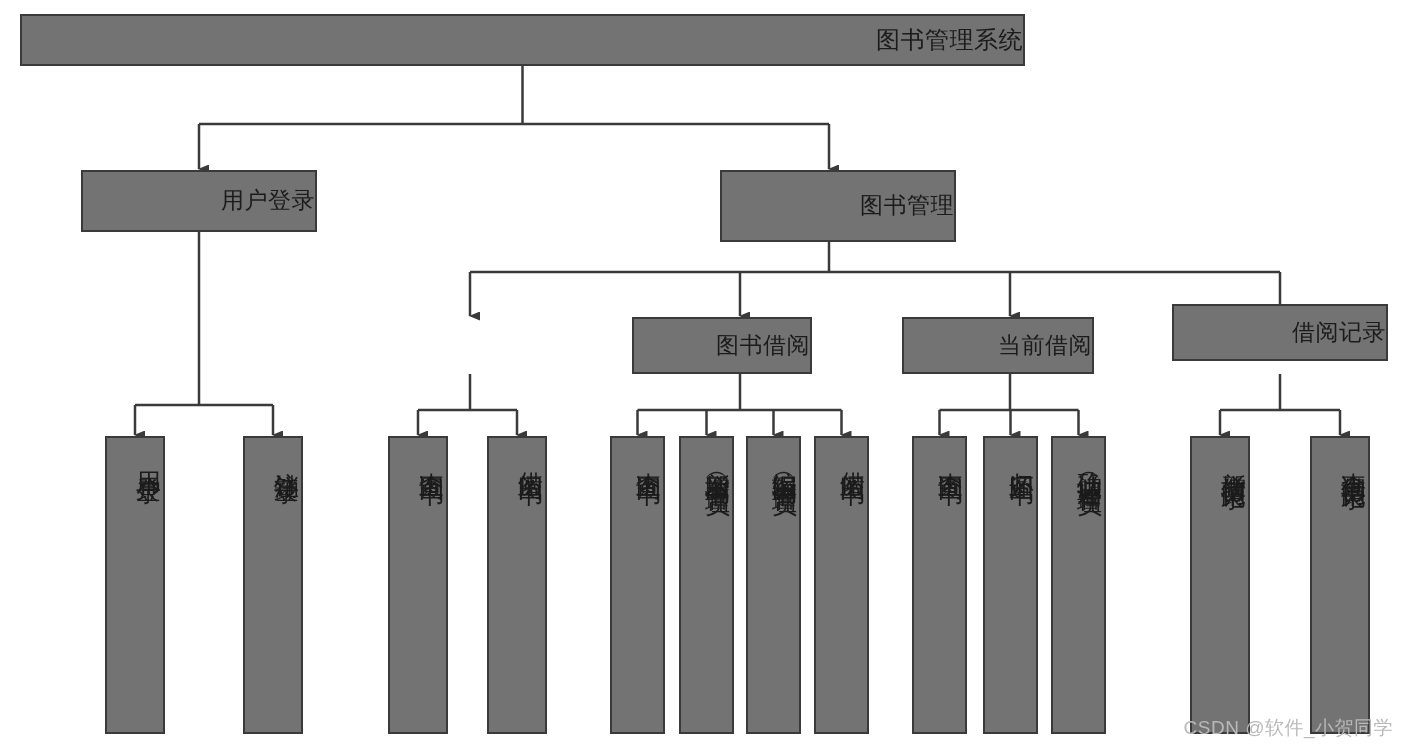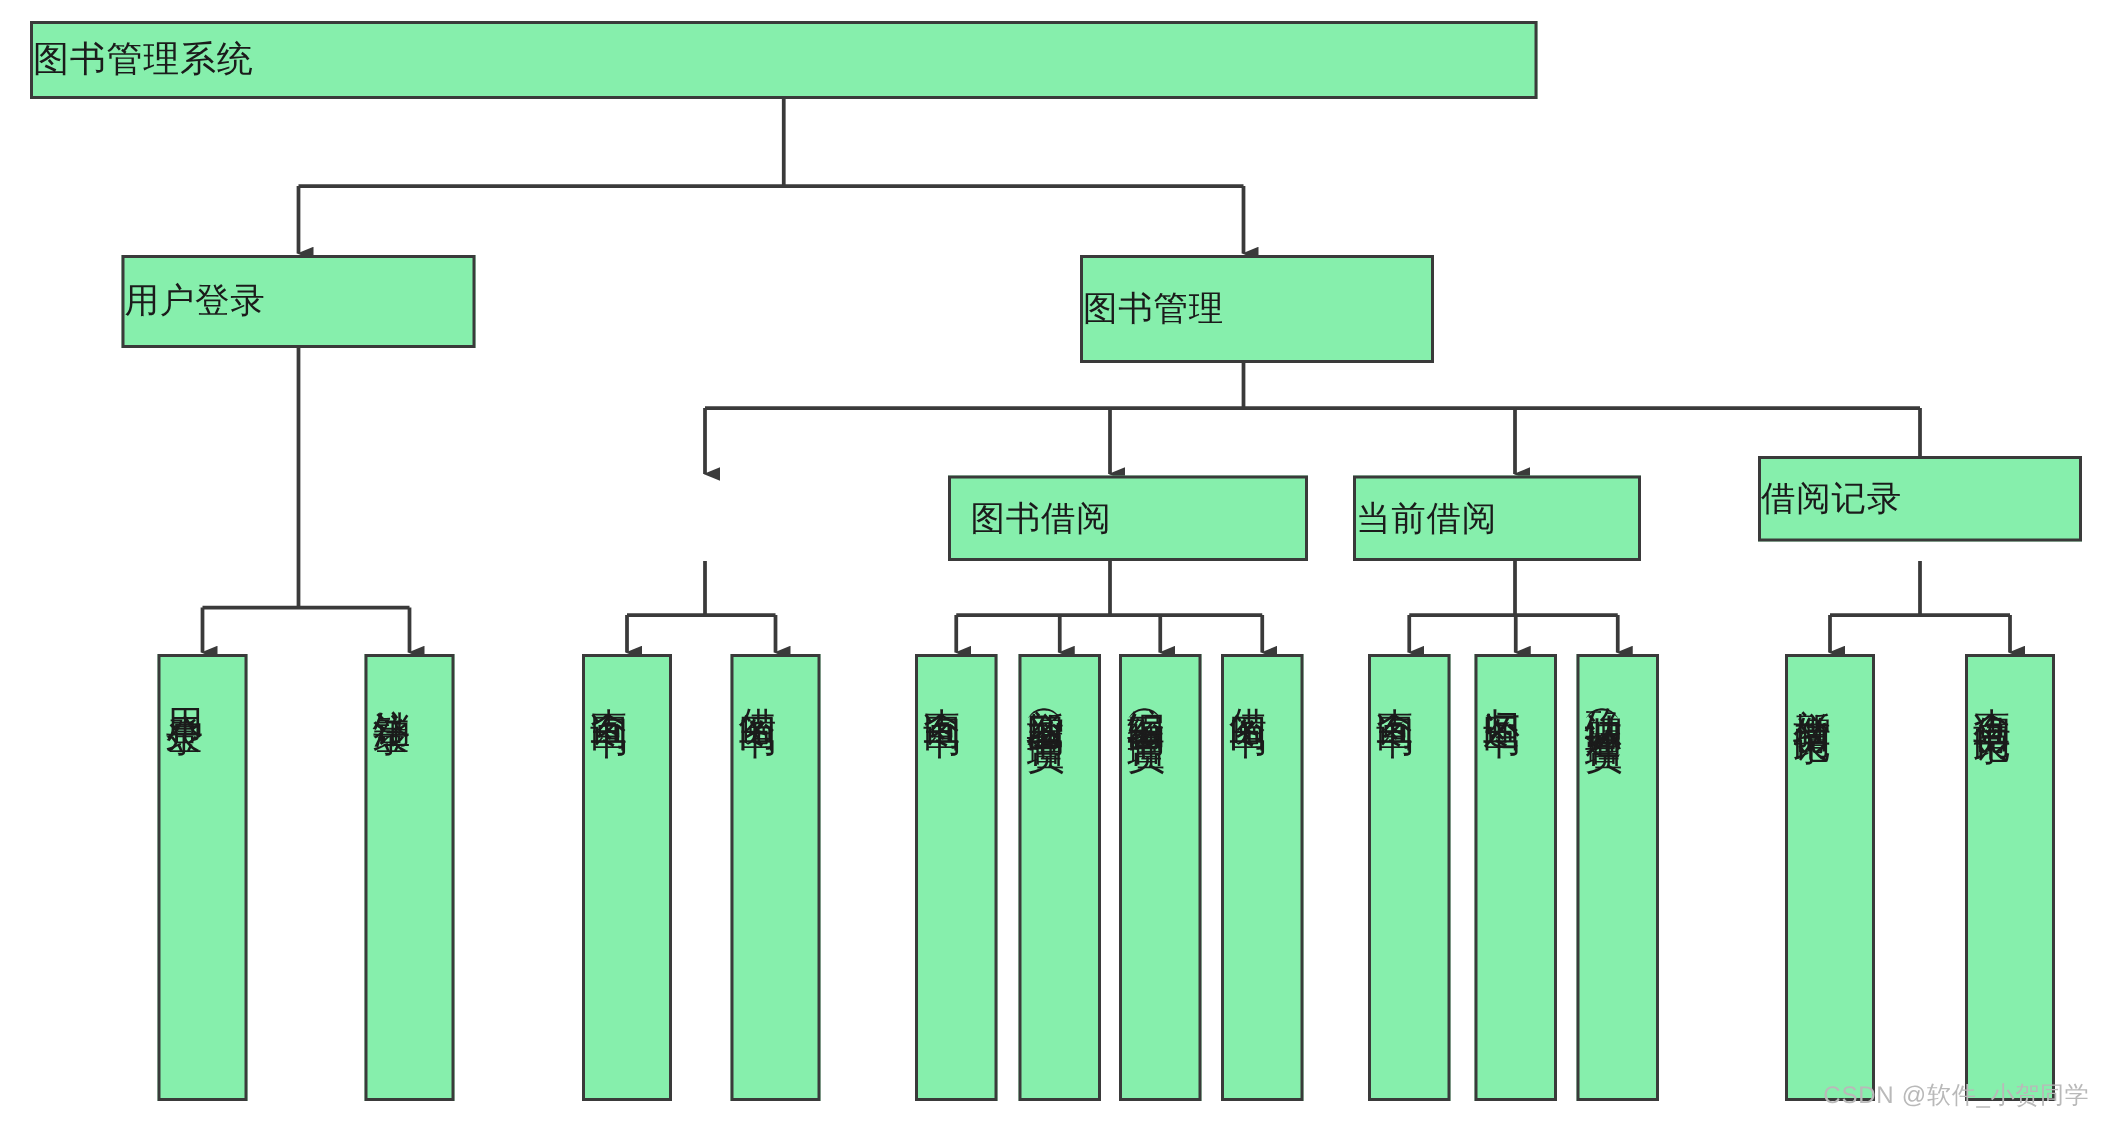--- a/index.html
+++ b/index.html
@@ -25,25 +25,25 @@
     position: absolute;
     left: 0;
     top: 0;
     width: 1405px;
     height: 747px;
     pointer-events: none;
   }
   .node {
     position: absolute;
     box-sizing: border-box;
-    background: #86efac;
+    background: #737373;
     border: 2.5px solid #3a3a3a;
     display: flex;
     align-items: center;
-    justify-content: flex-start;
+    justify-content: flex-end;
     color: #1b1b1b;
   }
   .node-label {
     display: block;
     text-align: center;
     letter-spacing: 0.5px;
   }
   .node.horizontal .node-label {
     font-size: 23px;
     line-height: 1.1;
@@ -62,21 +62,21 @@
     text-orientation: upright;
     font-size: 25px;
     line-height: 1.18;
     letter-spacing: 3px;
     white-space: nowrap;
   }
   .watermark {
     position: absolute;
     right: 12px;
     bottom: 6px;
-    font-size: 16px;
+    font-size: 19px;
     color: #b9b9b9;
     white-space: nowrap;
     letter-spacing: 0.5px;
   }
 </style>
 </head>
 <body>
 
 <div id="diagram-root">
 
@@ -127,21 +127,21 @@
     <span class="node-label">图书管理系统</span>
   </div>
 
   <div class="node horizontal" style="left: 81px; top: 170px; width: 236px; height: 62px;">
     <span class="node-label">用户登录</span>
   </div>
   <div class="node horizontal" style="left: 720px; top: 170px; width: 236px; height: 72px;">
     <span class="node-label">图书管理</span>
   </div>
 
-  <div class="node horizontal" style="left: 632px; top: 317px; width: 240px; height: 57px; padding-left: 13px;">
+  <div class="node horizontal" style="left: 632px; top: 317px; width: 180px; height: 57px; padding-left: 13px;">
     <span class="node-label">图书借阅</span>
   </div>
   <div class="node horizontal" style="left: 902px; top: 317px; width: 192px; height: 57px;">
     <span class="node-label">当前借阅</span>
   </div>
   <div class="node horizontal" style="left: 1172px; top: 304px; width: 216px; height: 57px;">
     <span class="node-label">借阅记录</span>
   </div>
 
   <div class="node leaf" style="left: 105px; top: 436px; width: 60px; height: 298px;">

